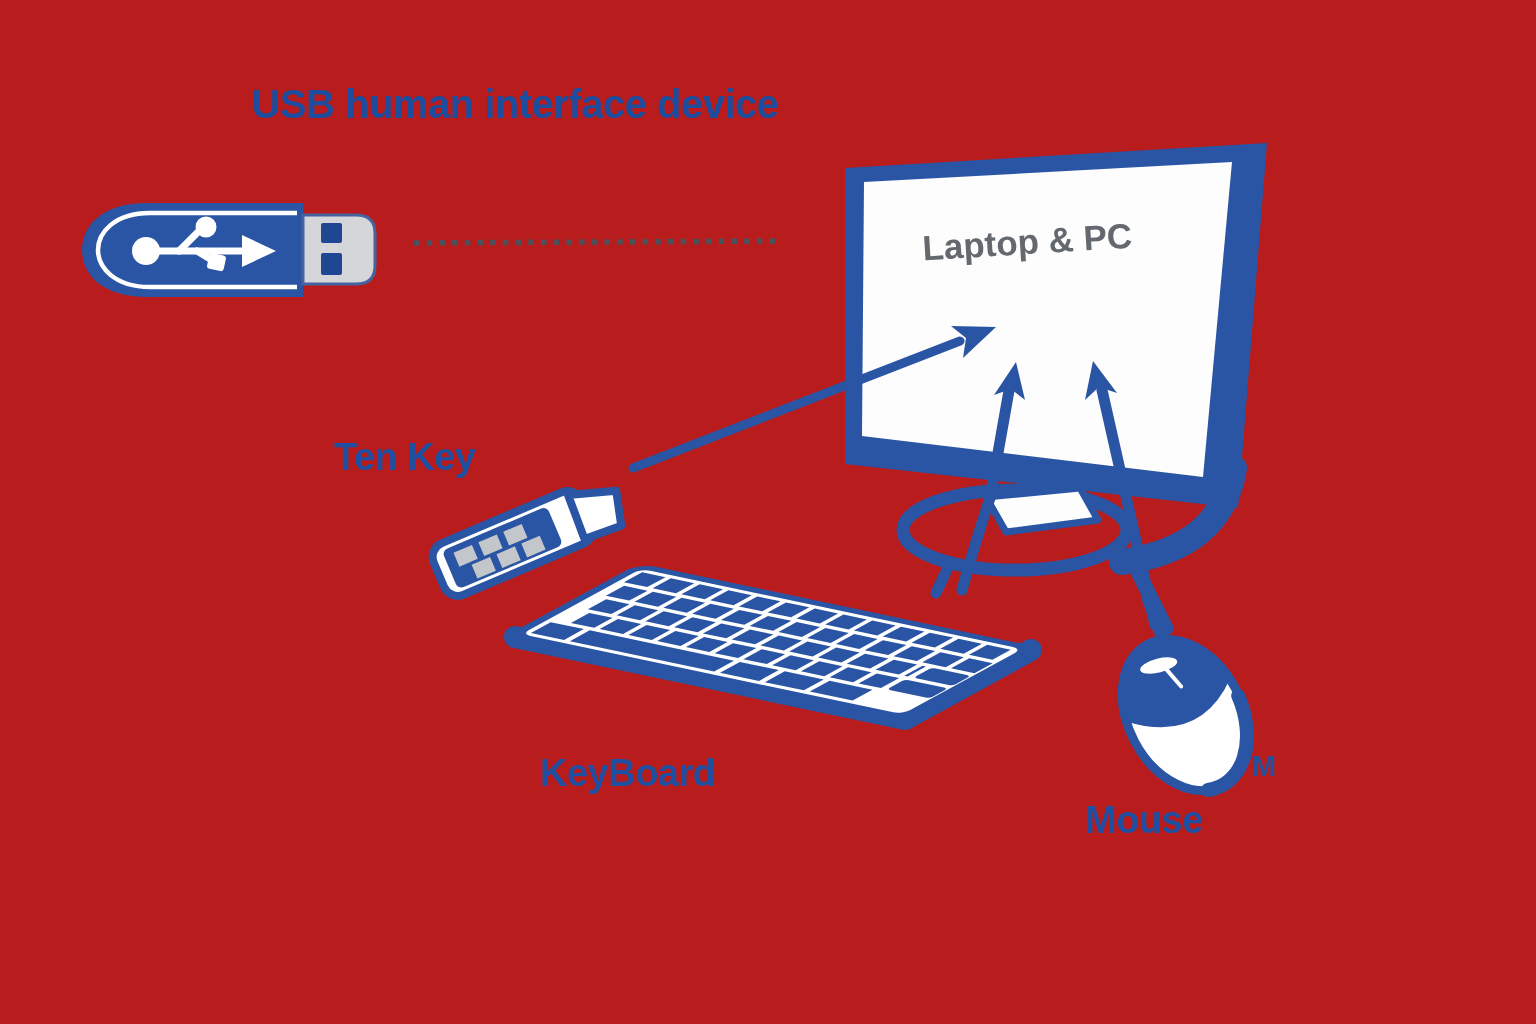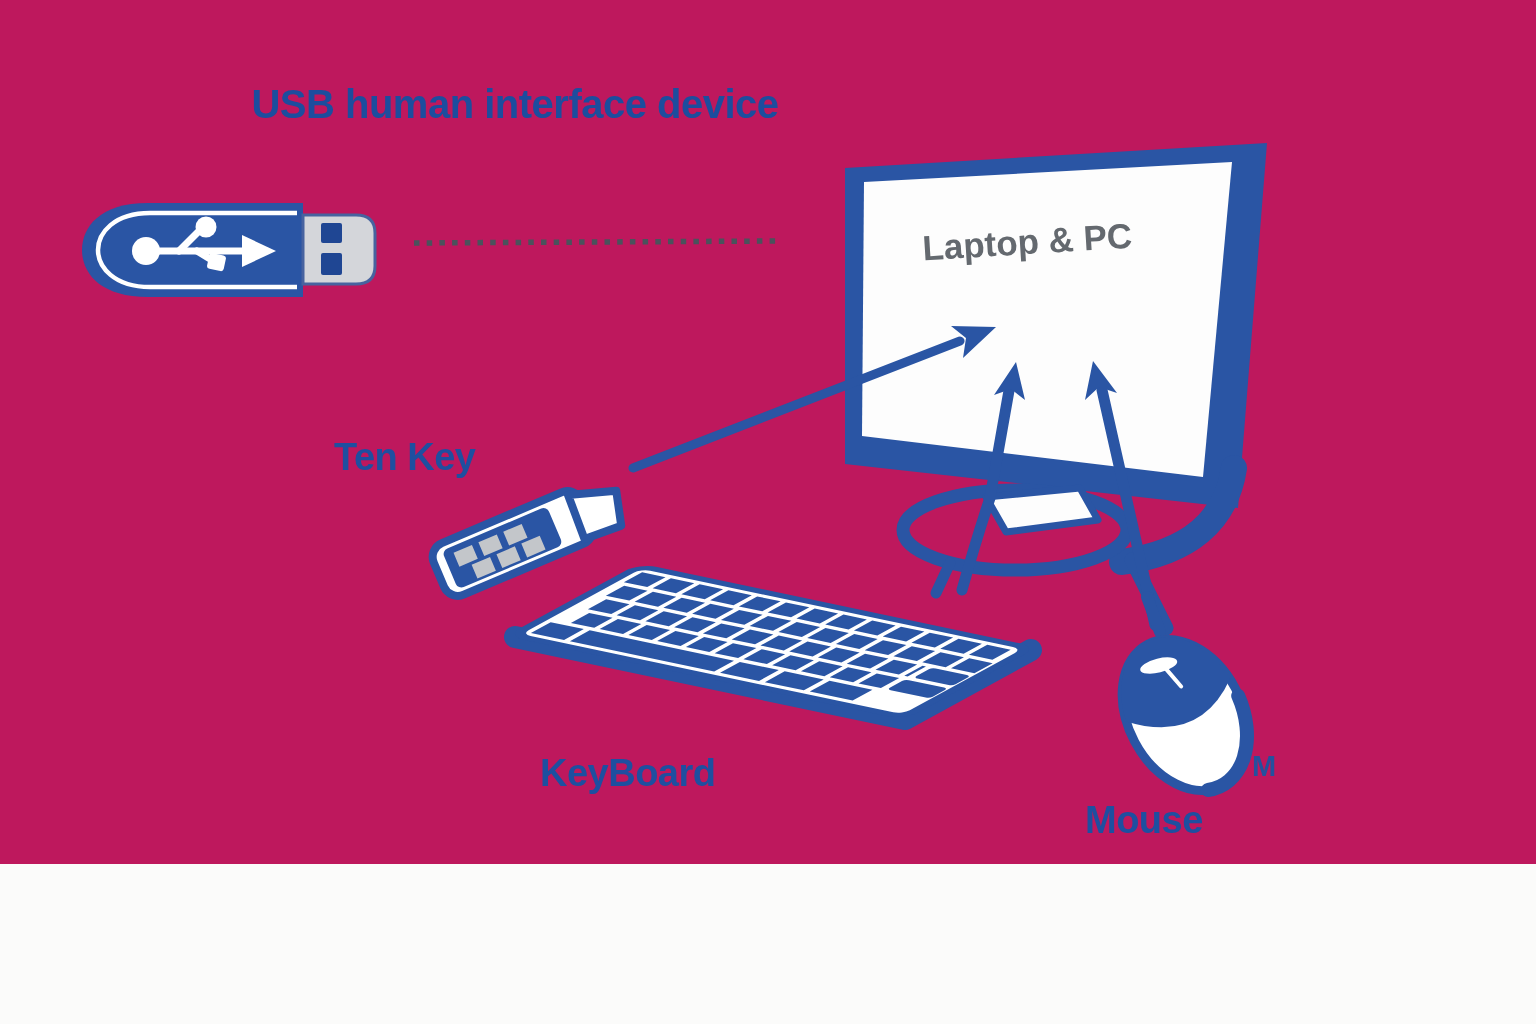--- a/index.html
+++ b/index.html
@@ -7,22 +7,22 @@
     padding: 0;
     width: 1536px;
     height: 1024px;
     background: #fbfbfa;
     overflow: hidden;
     font-family: "Liberation Sans", sans-serif;
   }
   .canvas {
     position: relative;
     width: 1536px;
-    height: 864px;
-    background: #be185d;
+    height: 1024px;
+    background: #b91c1c;
   }
   svg { display: block; }
   text {
     font-family: "Liberation Sans", sans-serif;
   }
   .title-text {
     font-size: 40px;
     font-weight: bold;
     fill: #1c4d9e;
     letter-spacing: -0.5px;

